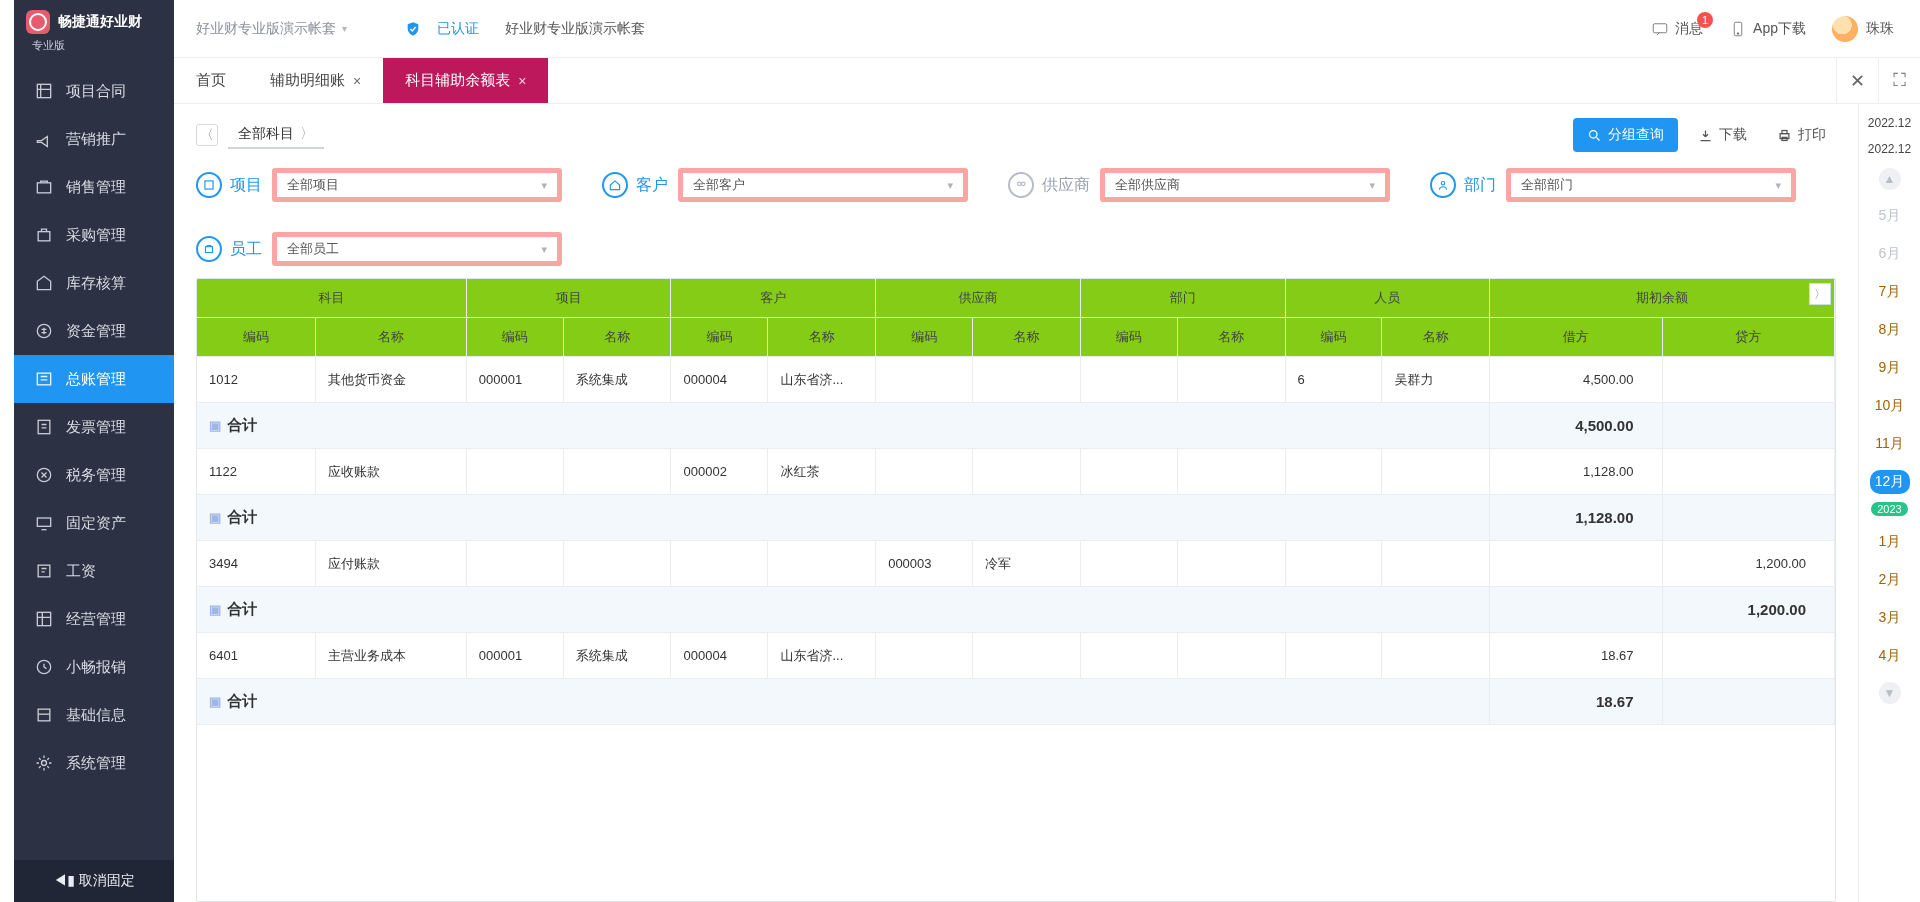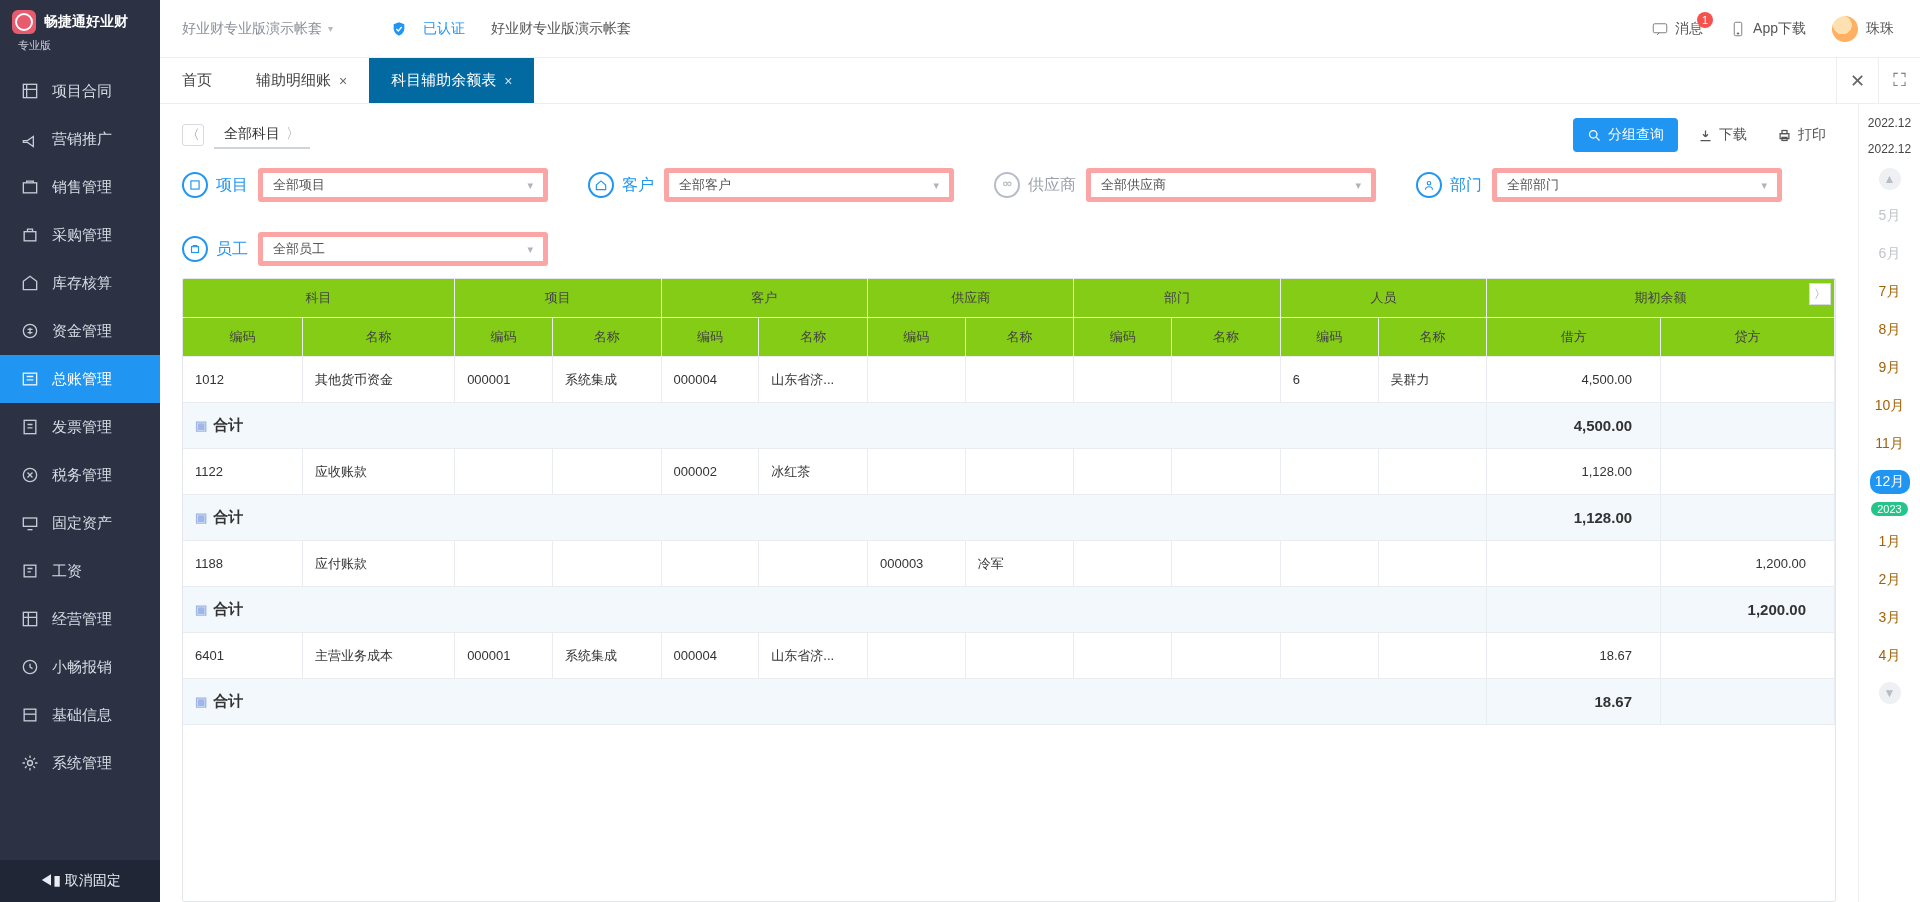--- a/index.html
+++ b/index.html
@@ -1,19 +1,19 @@
 <!DOCTYPE html>
 <html><head>
 <meta charset="utf-8">
 <style>
 * { margin: 0; padding: 0; box-sizing: border-box; }
 body { font-family: "Microsoft YaHei", "PingFang SC", sans-serif; font-size: 13px; color: #333; background: #fff; overflow: hidden; }
 
 
-.app { display: flex; height: 902px; width: 1920px; position: relative; }
+.app { display: flex; height: 902px; width: 1920px; position: relative; padding-left: 14px; }
 
 
 .sidebar { width: 160px; background: #2c3244; color: #d7dbe4; display: flex; flex-direction: column; flex-shrink: 0; }
 .brand { display: flex; align-items: center; padding: 10px 12px 4px; gap: 8px; }
 .brand-logo { width: 24px; height: 24px; background: #e85a6d; border-radius: 6px; position: relative; }
 .brand-logo::before { content: ""; position: absolute; inset: 3px; border: 2px solid #fff; border-radius: 50%; }
 .brand-text { font-size: 14px; font-weight: 600; color: #fff; }
 .brand-sub { font-size: 11px; color: #c8ccd8; padding: 0 0 8px 18px; }
 .nav { flex: 1; overflow-y: auto; padding-top: 6px; }
 .nav::-webkit-scrollbar { width: 6px; }
@@ -34,21 +34,21 @@
 .hdr-spacer { flex: 1; }
 .hdr-act { display: flex; align-items: center; gap: 6px; color: #555; font-size: 14px; cursor: pointer; position: relative; padding: 4px; }
 .hdr-act .ico { width: 18px; height: 18px; stroke: #555; }
 .badge { position: absolute; top: -4px; right: -6px; background: #f5524e; color: #fff; border-radius: 50%; width: 16px; height: 16px; font-size: 11px; display: flex; align-items: center; justify-content: center; }
 .avatar { width: 26px; height: 26px; border-radius: 50%; background: radial-gradient(circle at 40% 35%, #ffe0b0 0 40%, #ffb060 41% 100%); }
 .user { display: flex; align-items: center; gap: 8px; }
 
 
 .tabs { height: 46px; display: flex; align-items: stretch; border-bottom: 1px solid #eceef2; position: relative; }
 .tab { display: flex; align-items: center; padding: 0 22px; font-size: 15px; color: #444; cursor: pointer; gap: 8px; }
-.tab.active { background: #0369a1; color: #fff; }
+.tab.active { background: #be185d; color: #fff; }
 .tab-x { font-size: 14px; opacity: .8; }
 .tabs-tools { margin-left: auto; display: flex; }
 .tabs-tools .tb { width: 42px; display: flex; align-items: center; justify-content: center; color: #666; font-size: 18px; cursor: pointer; border-left: 1px solid #eceef2; }
 
 
 .page { flex: 1; display: flex; min-height: 0; }
 .content { flex: 1; padding: 14px 22px 0; display: flex; flex-direction: column; min-width: 0; }
 .toolbar { display: flex; align-items: center; gap: 10px; margin-bottom: 16px; }
 .crumb-prev { width: 22px; height: 22px; border: 1px solid #d6d9df; border-radius: 3px; display: flex; align-items: center; justify-content: center; color: #7a7f89; cursor: pointer; font-size: 13px; }
 .crumb { padding: 4px 10px; border-bottom: 2px solid #cfd3da; font-size: 14px; display: flex; align-items: center; gap: 6px; }
@@ -495,21 +495,21 @@
                   <td class="lft"></td>
                   <td class="num">1,128.00</td>
                   <td class="num"></td>
                 </tr>
                 <tr class="subtotal">
                   <td colspan="12" class="lft"><span class="sub-ico">▣</span>合计</td>
                   <td class="num">1,128.00</td>
                   <td class="num"></td>
                 </tr>
                 <tr>
-                  <td class="lft">1188</td>
+                  <td class="lft">3494</td>
                   <td class="lft">应付账款</td>
                   <td class="lft"></td>
                   <td class="lft"></td>
                   <td class="lft"></td>
                   <td class="lft"></td>
                   <td class="lft">000003</td>
                   <td class="lft">冷军</td>
                   <td class="lft"></td>
                   <td class="lft"></td>
                   <td class="lft"></td>

